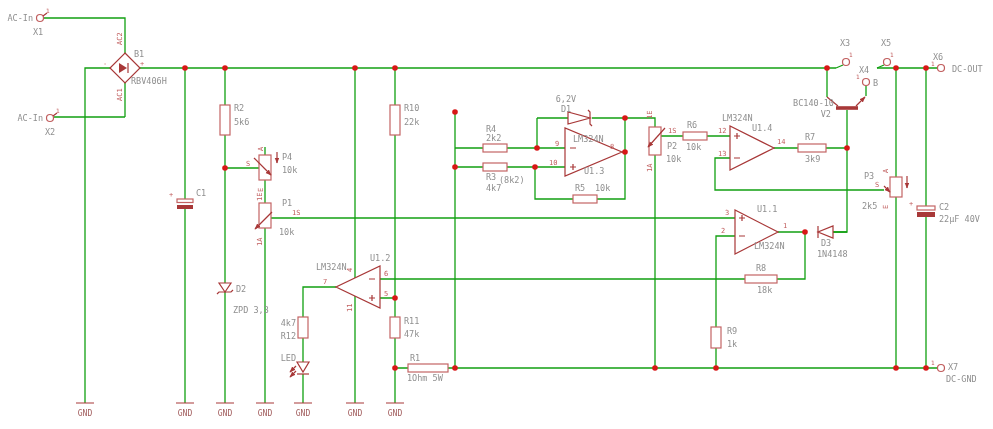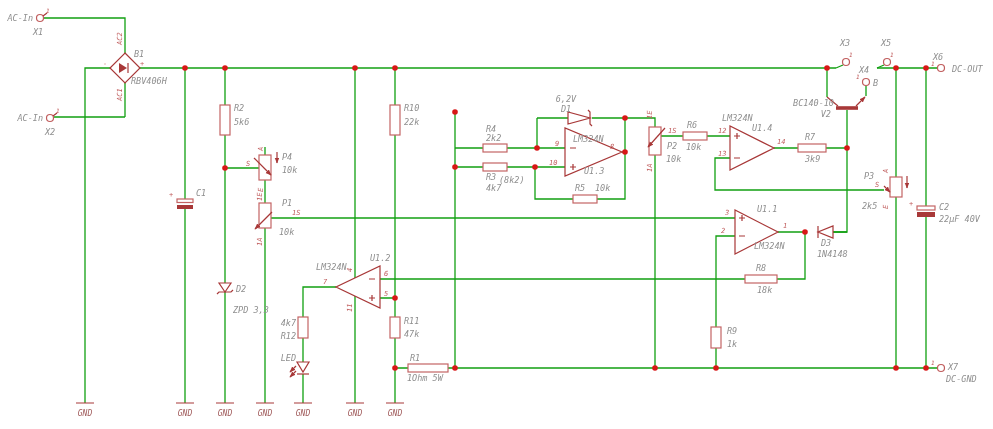--- a/index.html
+++ b/index.html
@@ -1,16 +1,16 @@
 <!DOCTYPE html>
 <html><head>
 <meta charset="utf-8">
 <style>
   html,body{margin:0;padding:0;background:#f6f6f6;}
-  .stage{width:993px;height:429px;background:#ffffff;position:relative;font-family:"DejaVu Sans Mono",monospace;font-style:italic;}
+  .stage{width:993px;height:429px;background:#ffffff;position:relative;font-family:"DejaVu Sans Mono",monospace;}
   svg{display:block;}
   .wire{stroke:#12a012;stroke-width:1.3;fill:none;}
   .sym{stroke:#a83838;stroke-width:1.2;fill:none;}
   .symf{fill:#a83838;stroke:none;}
   .body{stroke:#c46464;stroke-width:1.2;fill:#ffffff;}
   .barthick{stroke:#a83838;stroke-width:3.6;fill:none;}
   .dot{fill:#d81616;stroke:none;}
   .term{stroke:#c05c5c;stroke-width:1.2;fill:#ffffff;}
   text{font-family:"DejaVu Sans Mono",monospace;}
   .lbl{fill:#8f8f8f;font-size:8.5px;}

